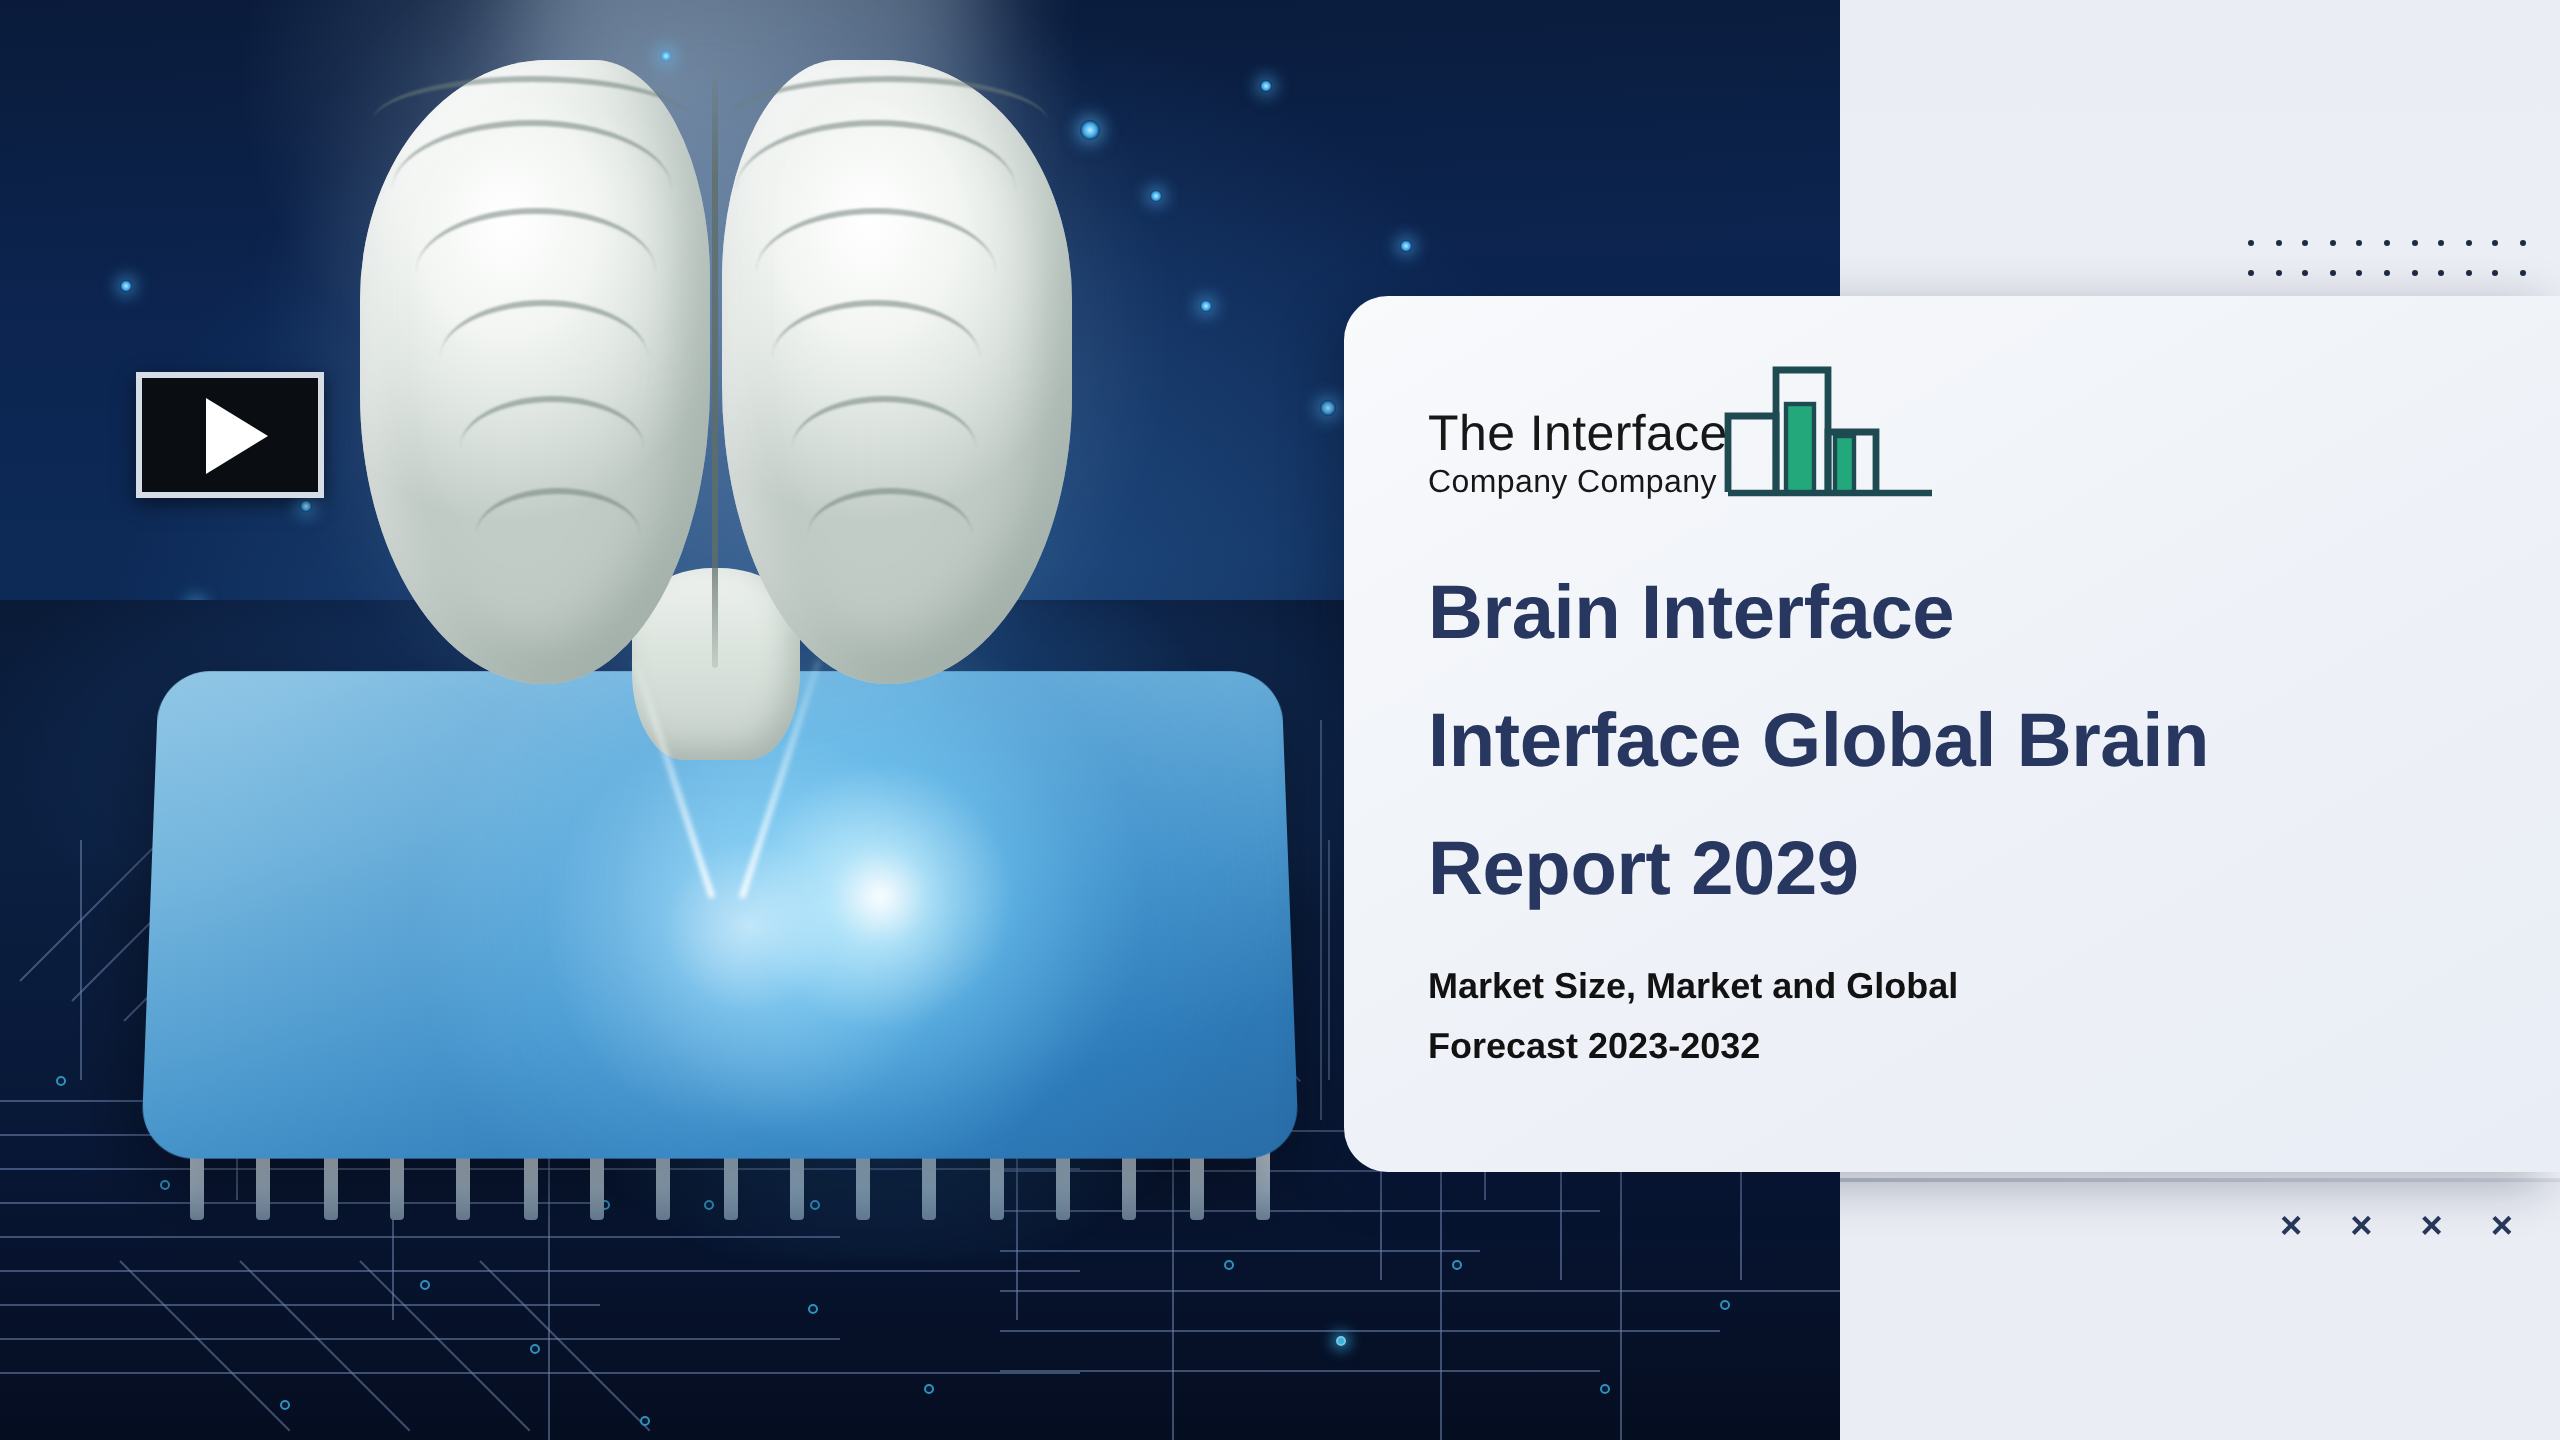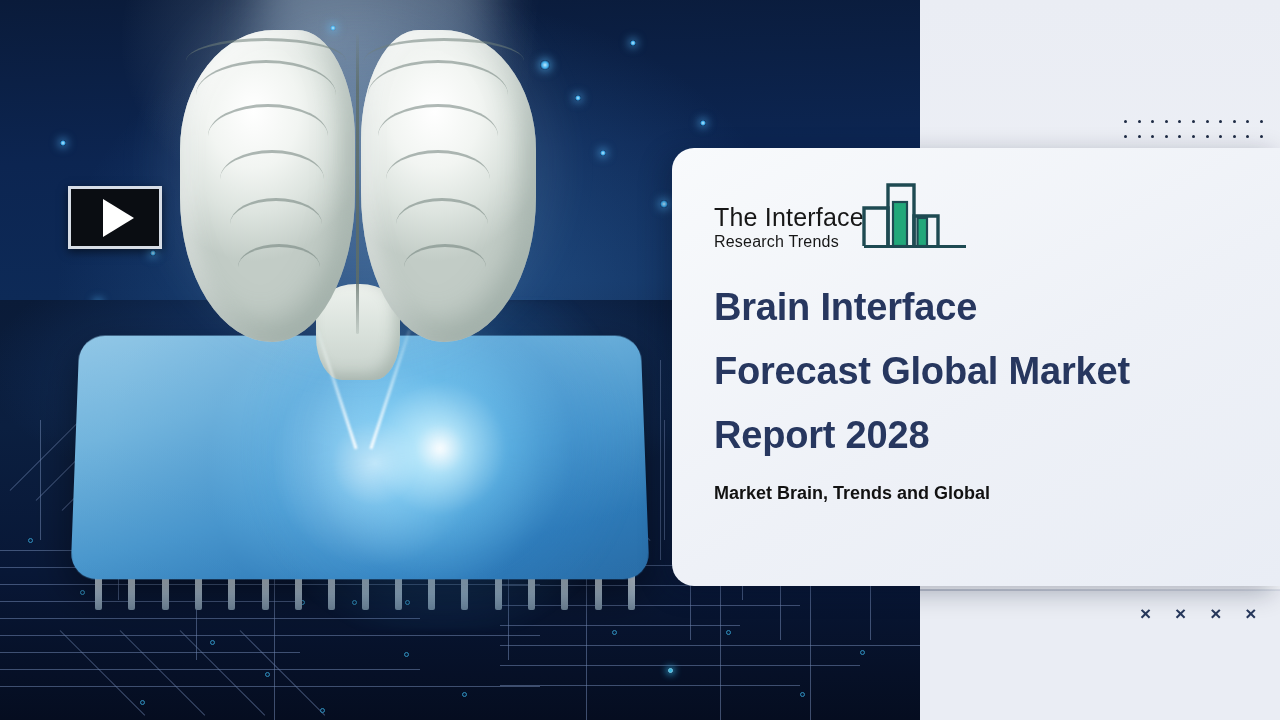--- a/index.html
+++ b/index.html
@@ -401,38 +401,39 @@
     <div class="play-btn">
       <div class="play-tri"></div>
     </div>
   </div>
 
   <div class="card">
 
     <div class="logo">
       <div class="logo-text">
         <span class="logo-l1">The Interface</span>
-        <span class="logo-l2">Research Trends</span>
+        <span class="logo-l2">Company Company</span>
       </div>
       <svg class="logo-chart" width="106" height="74" viewBox="0 0 106 74">
         <g fill="none" stroke="#1e4a52" stroke-width="3.4" stroke-linejoin="miter">
           <polyline points="2,66 2,28 26,28 26,66"></polyline>
           <polyline points="26,66 26,5 52,5 52,66"></polyline>
           <polyline points="52,66 52,36 76,36 76,66"></polyline>
           <line x1="2" y1="66.5" x2="104" y2="66.5" stroke-width="3.2"></line>
         </g>
         <rect x="31" y="22" width="14" height="44" fill="#22a87a" stroke="#1e4a52" stroke-width="2.2"></rect>
         <rect x="55.5" y="38" width="9.5" height="28" fill="#22a87a" stroke="#1e4a52" stroke-width="2.2"></rect>
       </svg>
     </div>
 
     <div class="title">
       <div>Brain Interface</div>
-      <div>Forecast Global Market</div>
-      <div>Report 2028</div>
+      <div>Interface Global Brain</div>
+      <div>Report 2029</div>
     </div>
 
     <div class="subtitle">
-      <div>Market Brain, Trends and Global</div>
+      <div>Market Size, Market and Global</div>
+      <div>Forecast 2023-2032</div>
     </div>
 
   </div>
 </div>
 
 </body></html>

